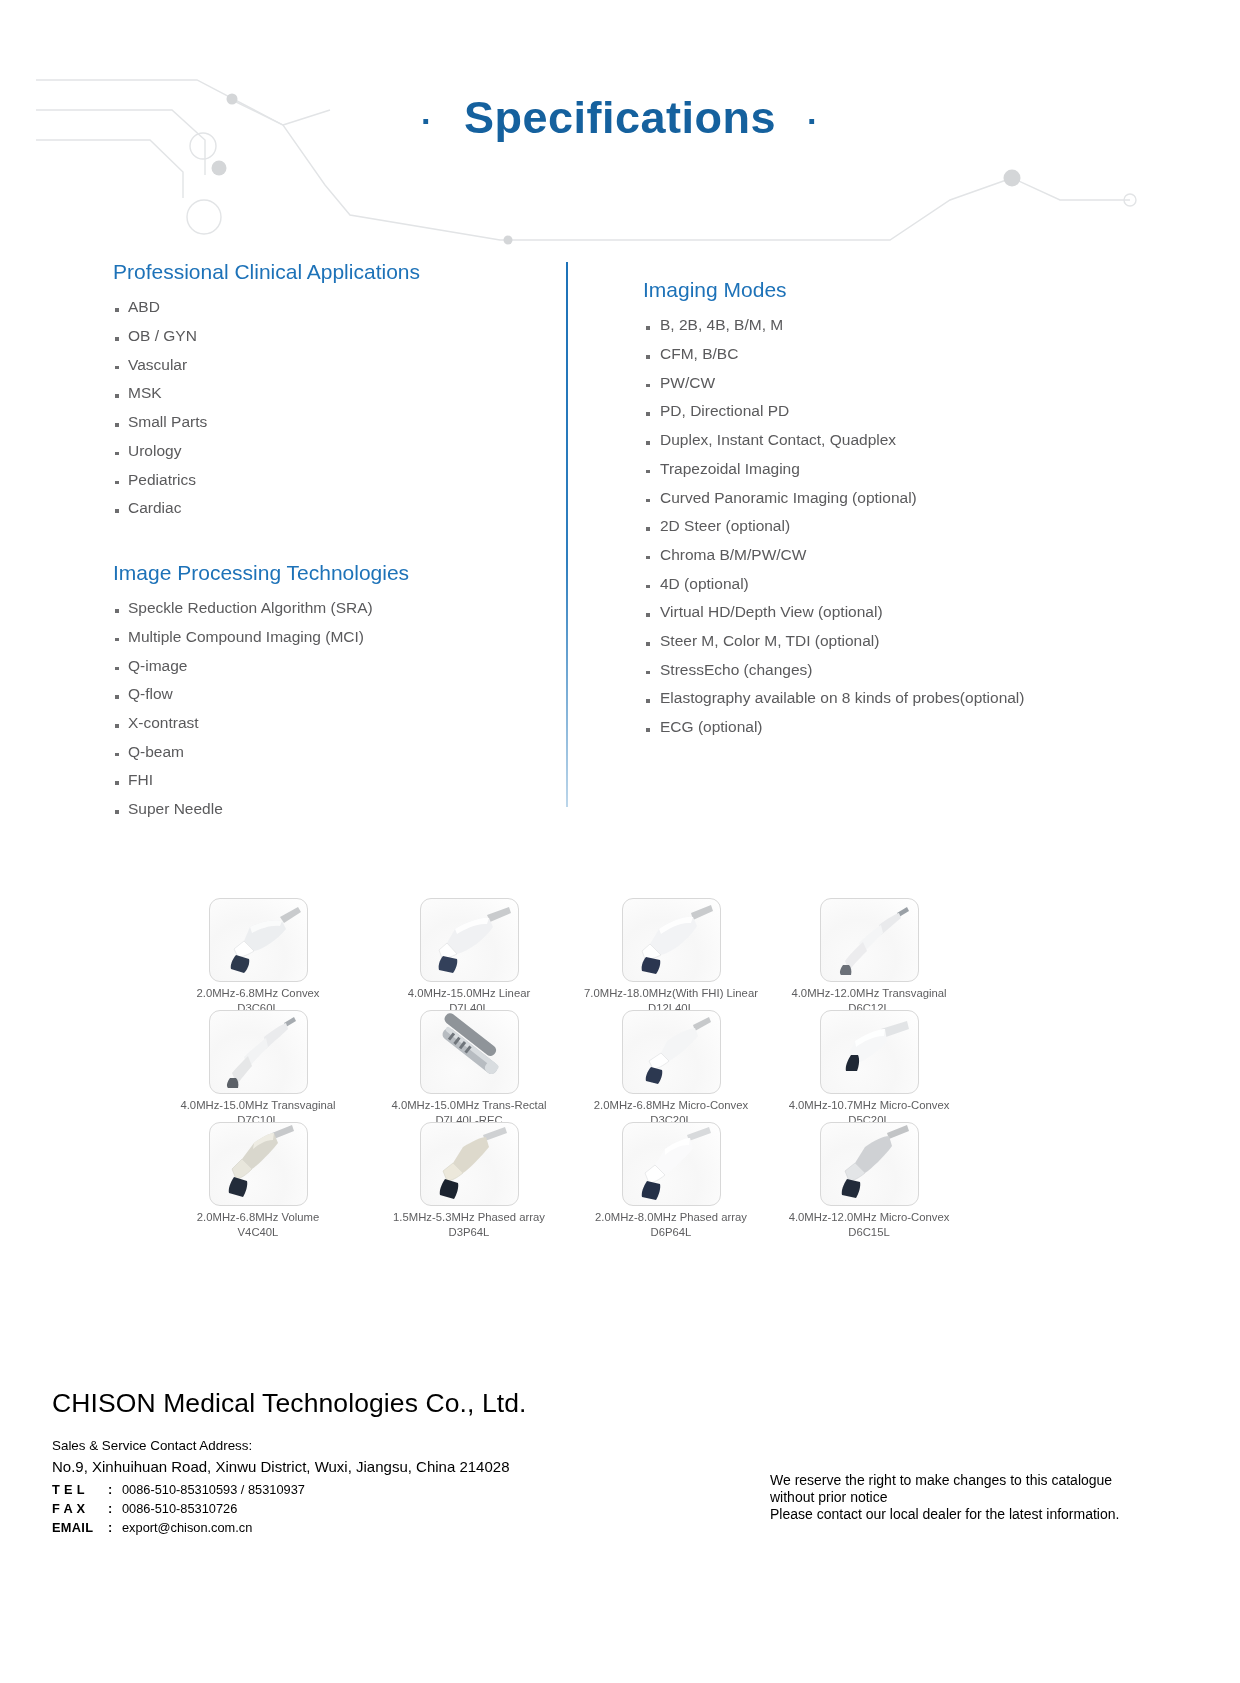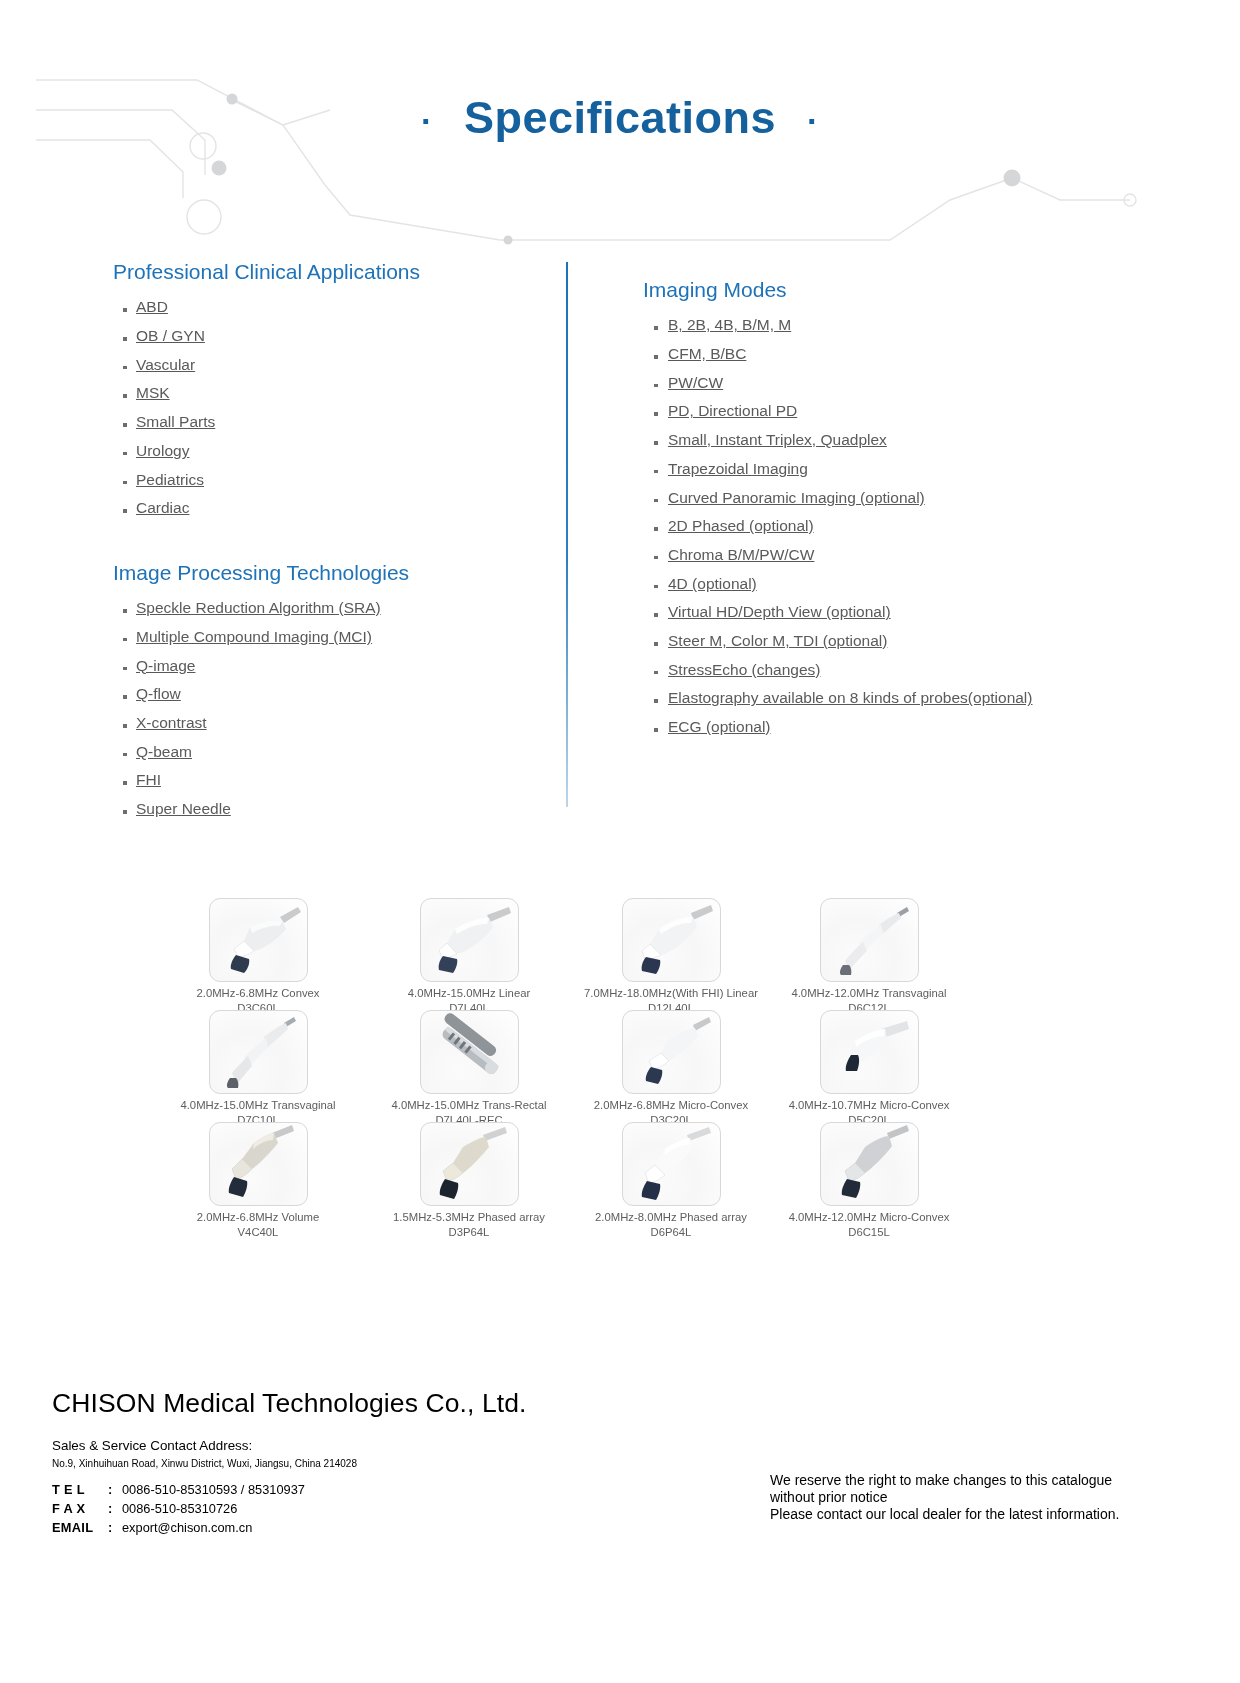--- a/index.html
+++ b/index.html
@@ -34,21 +34,21 @@
   }
   .col-left  { position:absolute; left:113px; top:0;  width:440px; }
   .col-right { position:absolute; left:643px; top:18px; width:470px; }
 
   .sec-title {
     font-size:21px; color:#1d72b8; font-weight:normal;
     margin:0 0 8px 0; line-height:1.3;
   }
   .sec-title.second { margin-top:36px; }
 
-  ul.speclist { list-style:none; margin:8px; padding:0;text-decoration:underline; }
+  ul.speclist { list-style:none; margin:0; padding:0; }
   ul.speclist li {
     position:relative;
     padding-left:15px;
     font-size:15.5px;
     line-height:28.7px;
     color:#5a5a5c;
     white-space:nowrap;
   }
   ul.speclist li:before {
     content:"";
@@ -88,21 +88,21 @@
     font-size:26.5px; color:#000; font-weight:normal;
     letter-spacing:0.1px;
     font-family:"Liberation Sans", sans-serif;
   }
   .addr-head {
     position:absolute; left:52px; top:50px;
     font-size:13.4px; font-weight:normal; color:#000;
   }
   .addr-line {
     position:absolute; left:52px; top:70px;
-    font-size:10px; color:#000;
+    font-size:15px; color:#000;
   }
   .contact { position:absolute; left:52px; top:92px; }
   .contact-row { display:flex; align-items:center; height:19px; }
   .c-label {
     font-size:12.8px; font-weight:bold; color:#000;
     width:56px; letter-spacing:0.3px;
   }
   .c-colon { font-size:12.8px; font-weight:bold; color:#000; width:14px; }
   .c-val { font-size:12.8px; color:#000; }
   .disclaimer {
@@ -169,24 +169,24 @@
     </ul>
   </div>
 
   <div class="col-right">
     <div class="sec-title">Imaging Modes</div>
     <ul class="speclist wide">
       <li>B, 2B, 4B, B/M, M</li>
       <li>CFM, B/BC</li>
       <li>PW/CW</li>
       <li>PD, Directional PD</li>
-      <li>Small, Instant Triplex, Quadplex</li>
+      <li>Duplex, Instant Contact, Quadplex</li>
       <li>Trapezoidal Imaging</li>
       <li>Curved Panoramic Imaging (optional)</li>
-      <li>2D Phased (optional)</li>
+      <li>2D Steer (optional)</li>
       <li>Chroma B/M/PW/CW</li>
       <li>4D (optional)</li>
       <li>Virtual HD/Depth View (optional)</li>
       <li>Steer M, Color M, TDI (optional)</li>
       <li>StressEcho (changes)</li>
       <li>Elastography available on 8 kinds of probes(optional)</li>
       <li>ECG (optional)</li>
     </ul>
   </div>
 </div>

